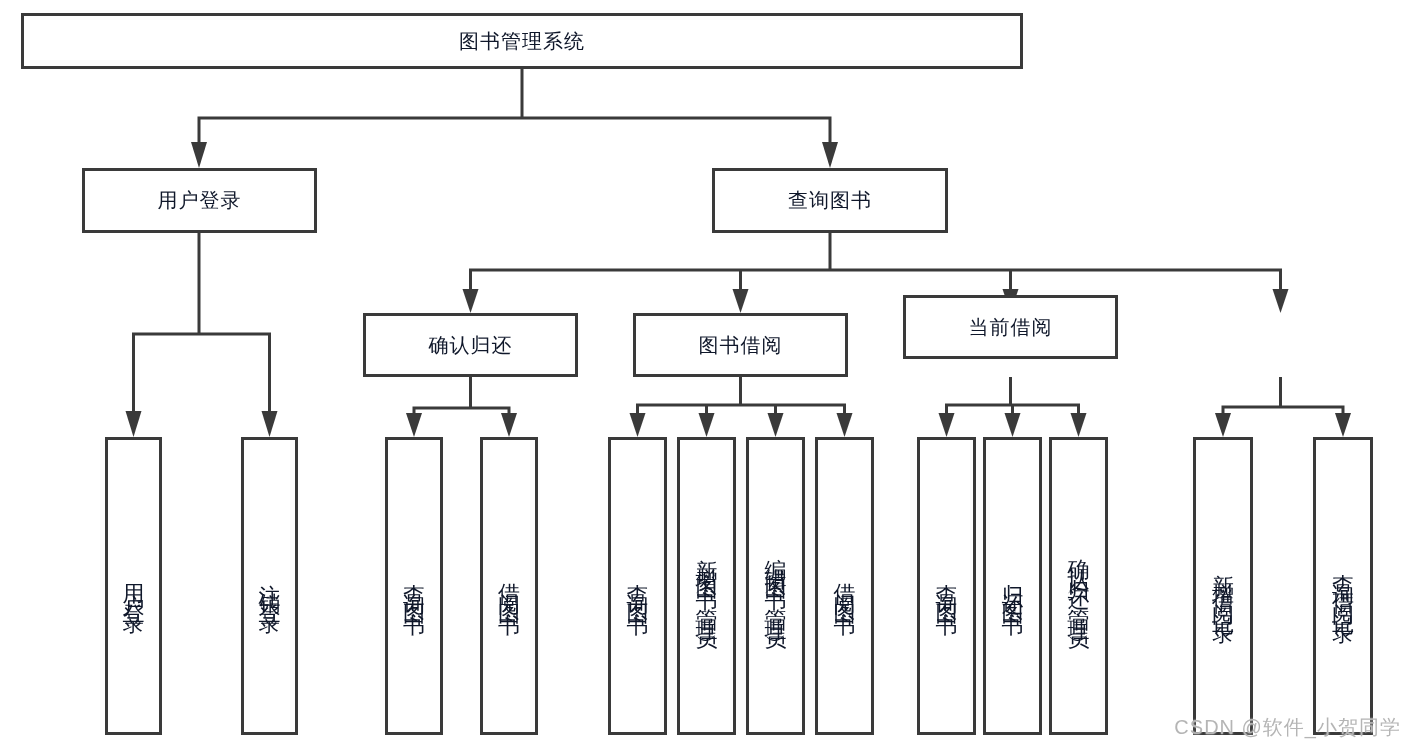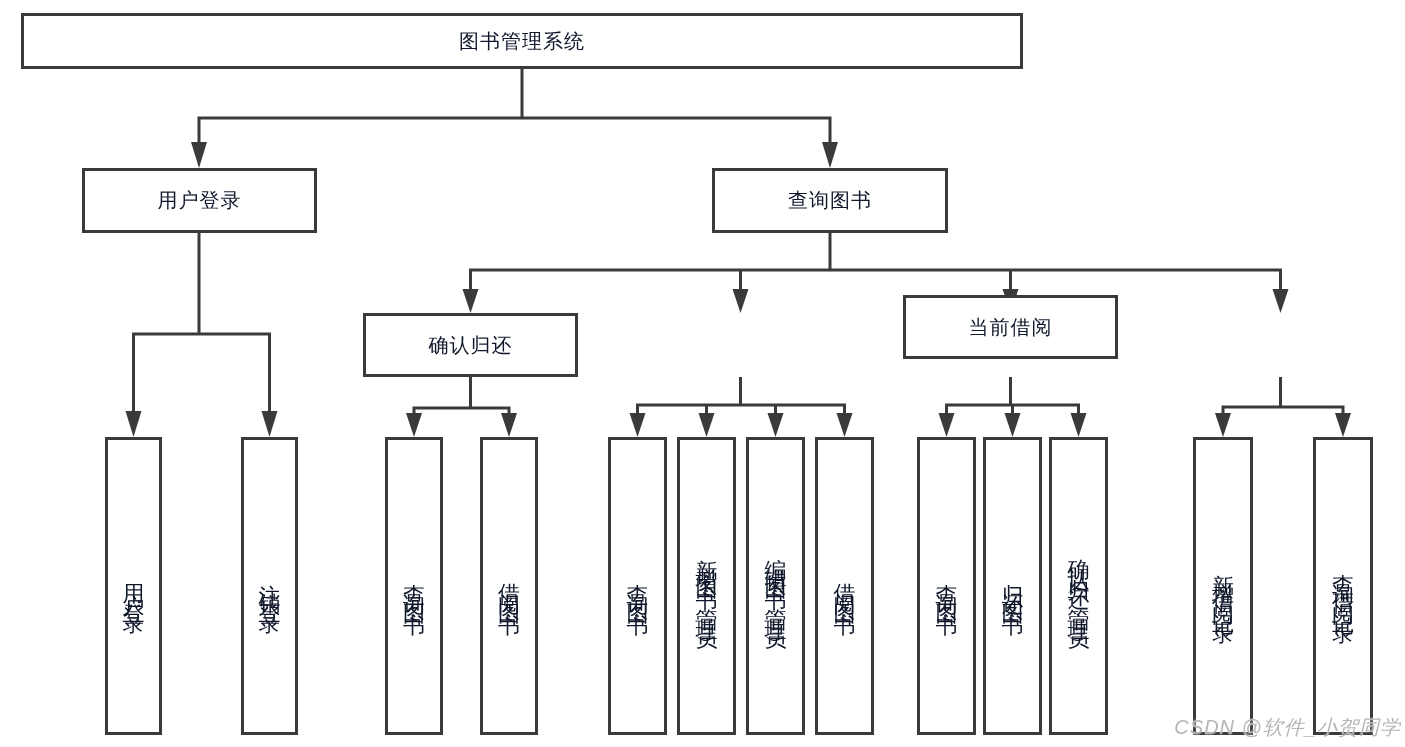--- a/index.html
+++ b/index.html
@@ -30,21 +30,20 @@
     line-height:1;
   }
   .watermark{
     position:absolute;
     right:4px;bottom:6px;
     font-size:20px;
     color:#b5b5b5;
     letter-spacing:1px;
     text-shadow:0 0 2px #ffffff;
     white-space:nowrap;
-    font-style:italic;
   }
 </style>
 </head>
 <body>
 
 <div class="diagram">
 
   <svg class="connectors" width="1405" height="747" viewBox="0 0 1405 747" xmlns="http://www.w3.org/2000/svg">
     <g stroke="#3a3a3a" stroke-width="3" fill="none">
 
@@ -87,20 +86,21 @@
       <polygon points="1335,413 1351,413 1343,437"></polygon>
     </g>
   </svg>
 
   <div class="node h root-box" style="left:21px;top:13px;width:1002px;height:56px">图书管理系统</div>
 
   <div class="node h" style="left:82px;top:168px;width:235px;height:65px">用户登录</div>
   <div class="node h" style="left:712px;top:168px;width:236px;height:65px">查询图书</div>
 
   <div class="node h" style="left:363px;top:313px;width:215px;height:64px">确认归还</div>
+  <div class="node h" style="left:633px;top:313px;width:215px;height:64px">图书借阅</div>
   <div class="node h" style="left:903px;top:295px;width:215px;height:64px">当前借阅</div>
 
   <div class="node v" style="left:105px;top:437px;width:57px;height:298px">用户登录</div>
   <div class="node v" style="left:241px;top:437px;width:57px;height:298px">注销登录</div>
 
   <div class="node v" style="left:385px;top:437px;width:58px;height:298px">查询图书</div>
   <div class="node v" style="left:480px;top:437px;width:58px;height:298px">借阅图书</div>
 
   <div class="node v" style="left:608px;top:437px;width:59px;height:298px">查询图书</div>
   <div class="node v" style="left:677px;top:437px;width:59px;height:298px">新增图书（管理员）</div>

